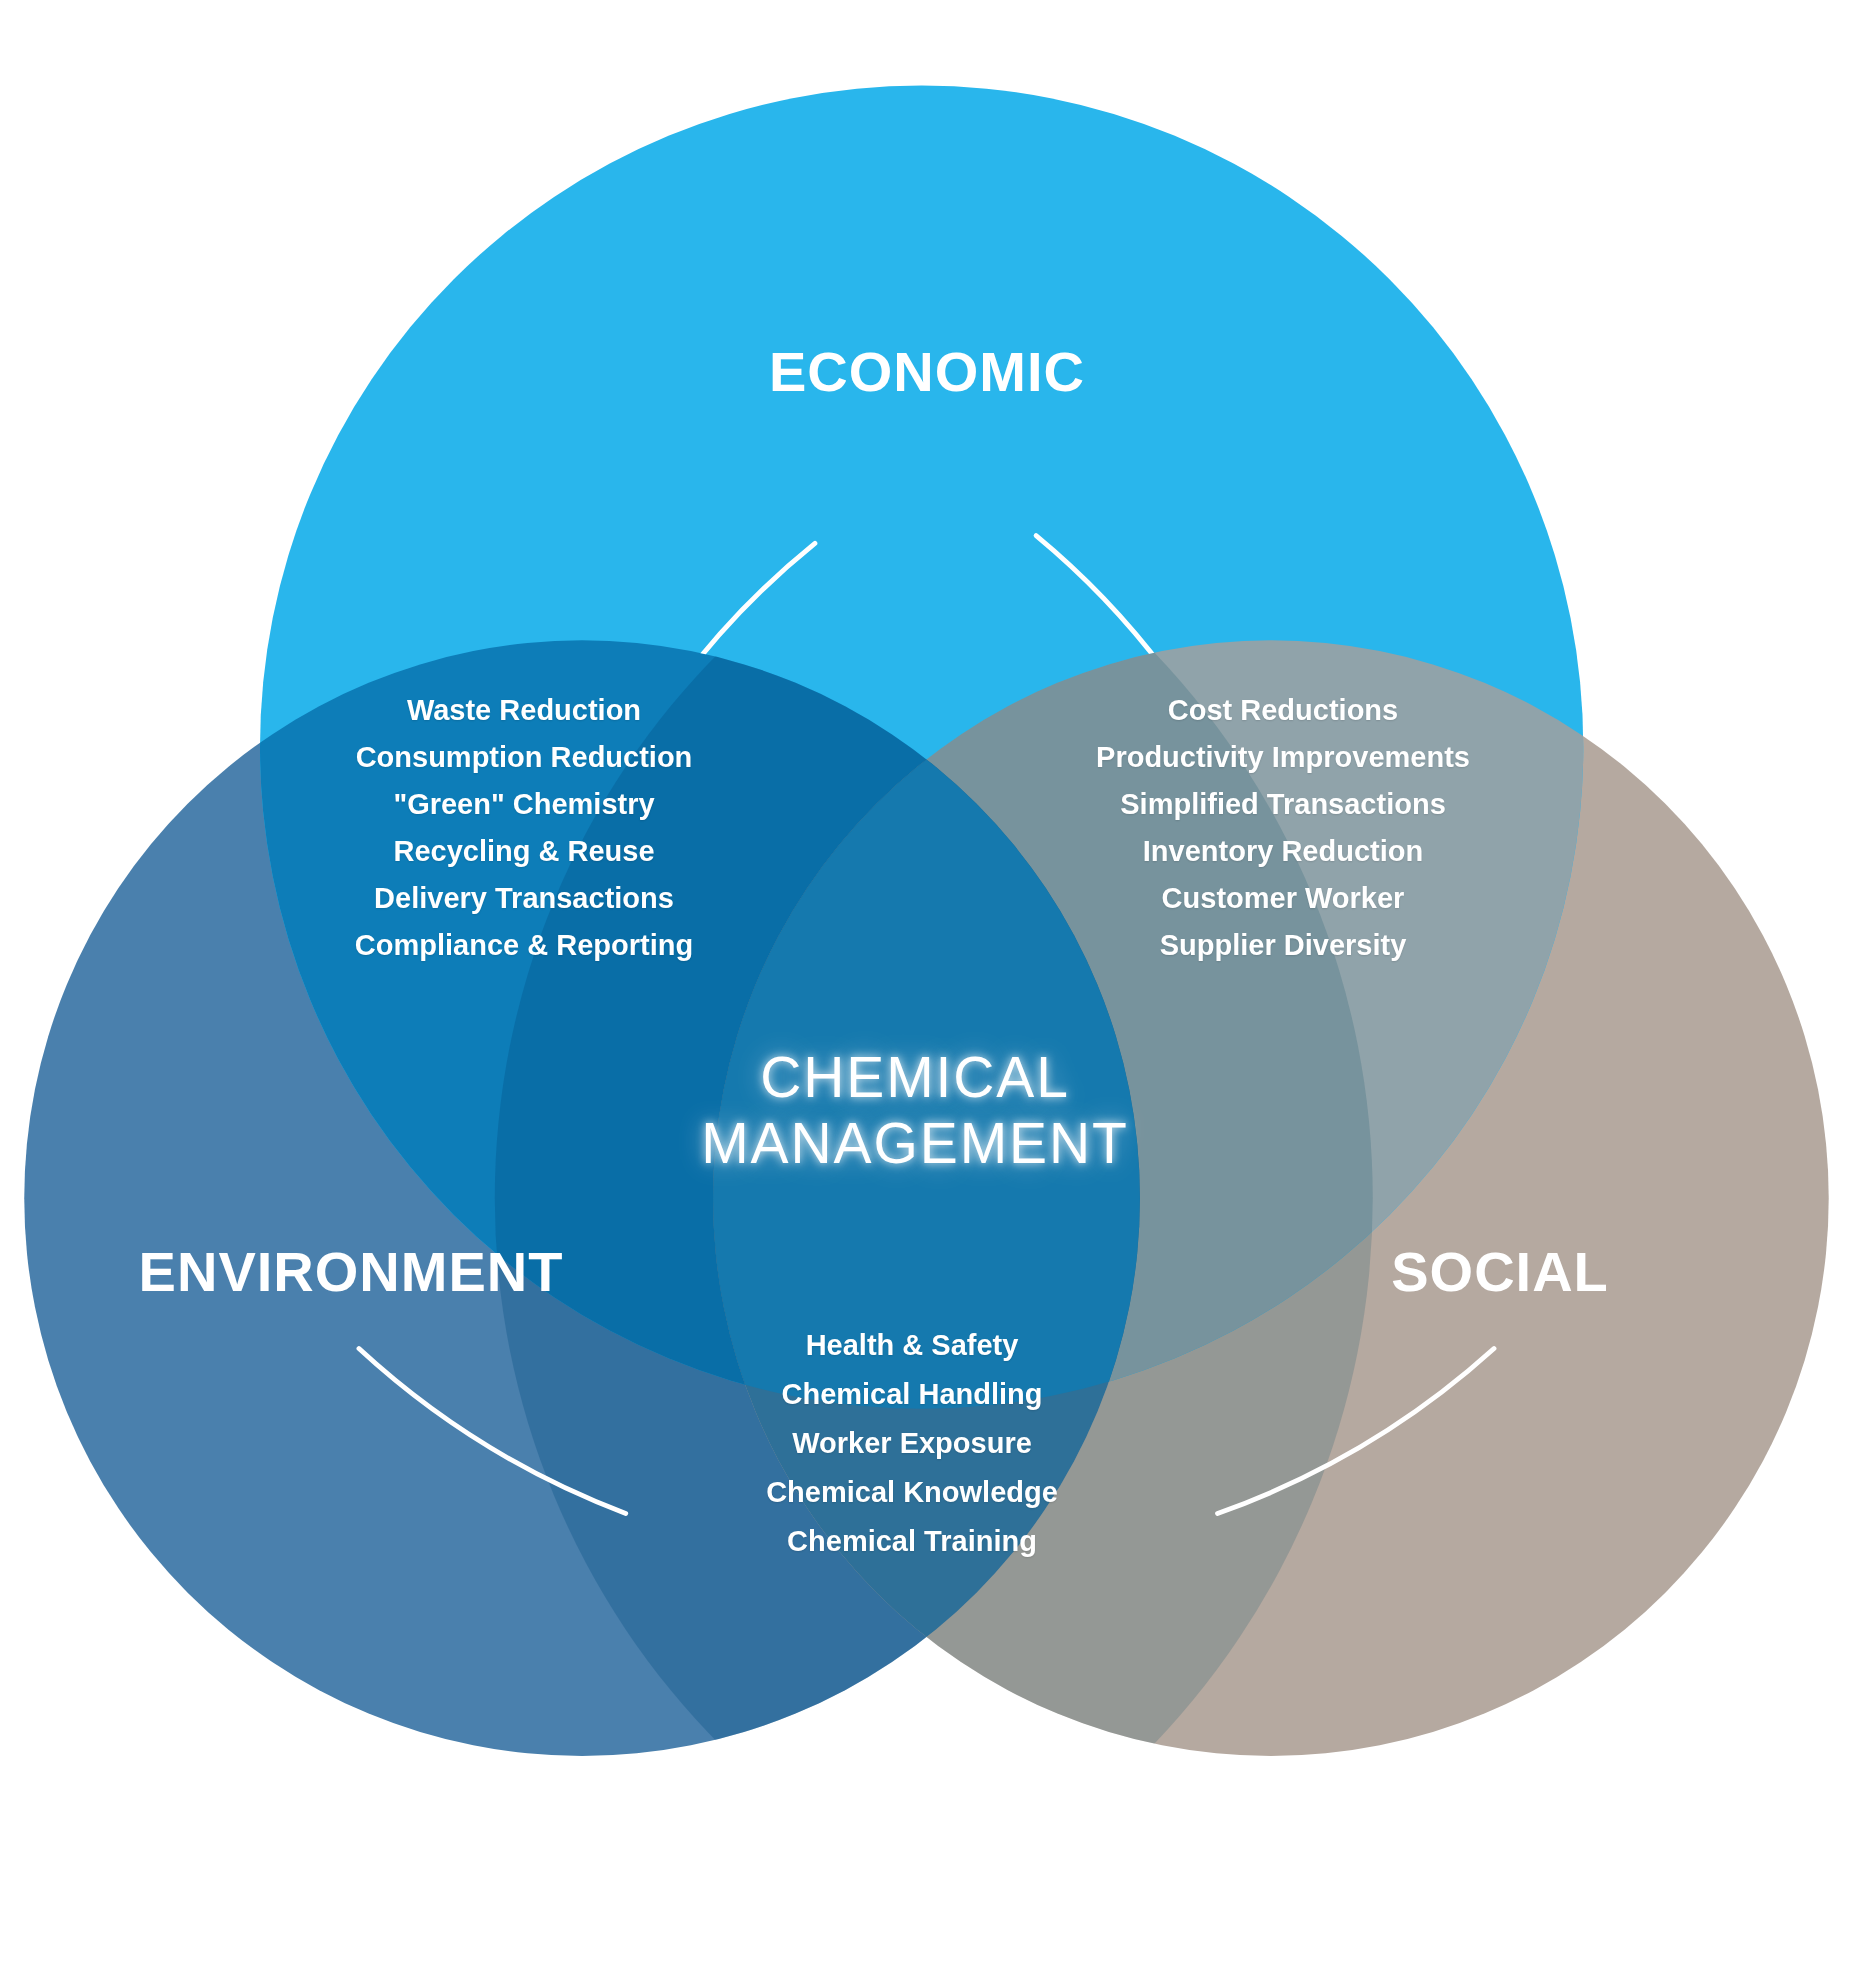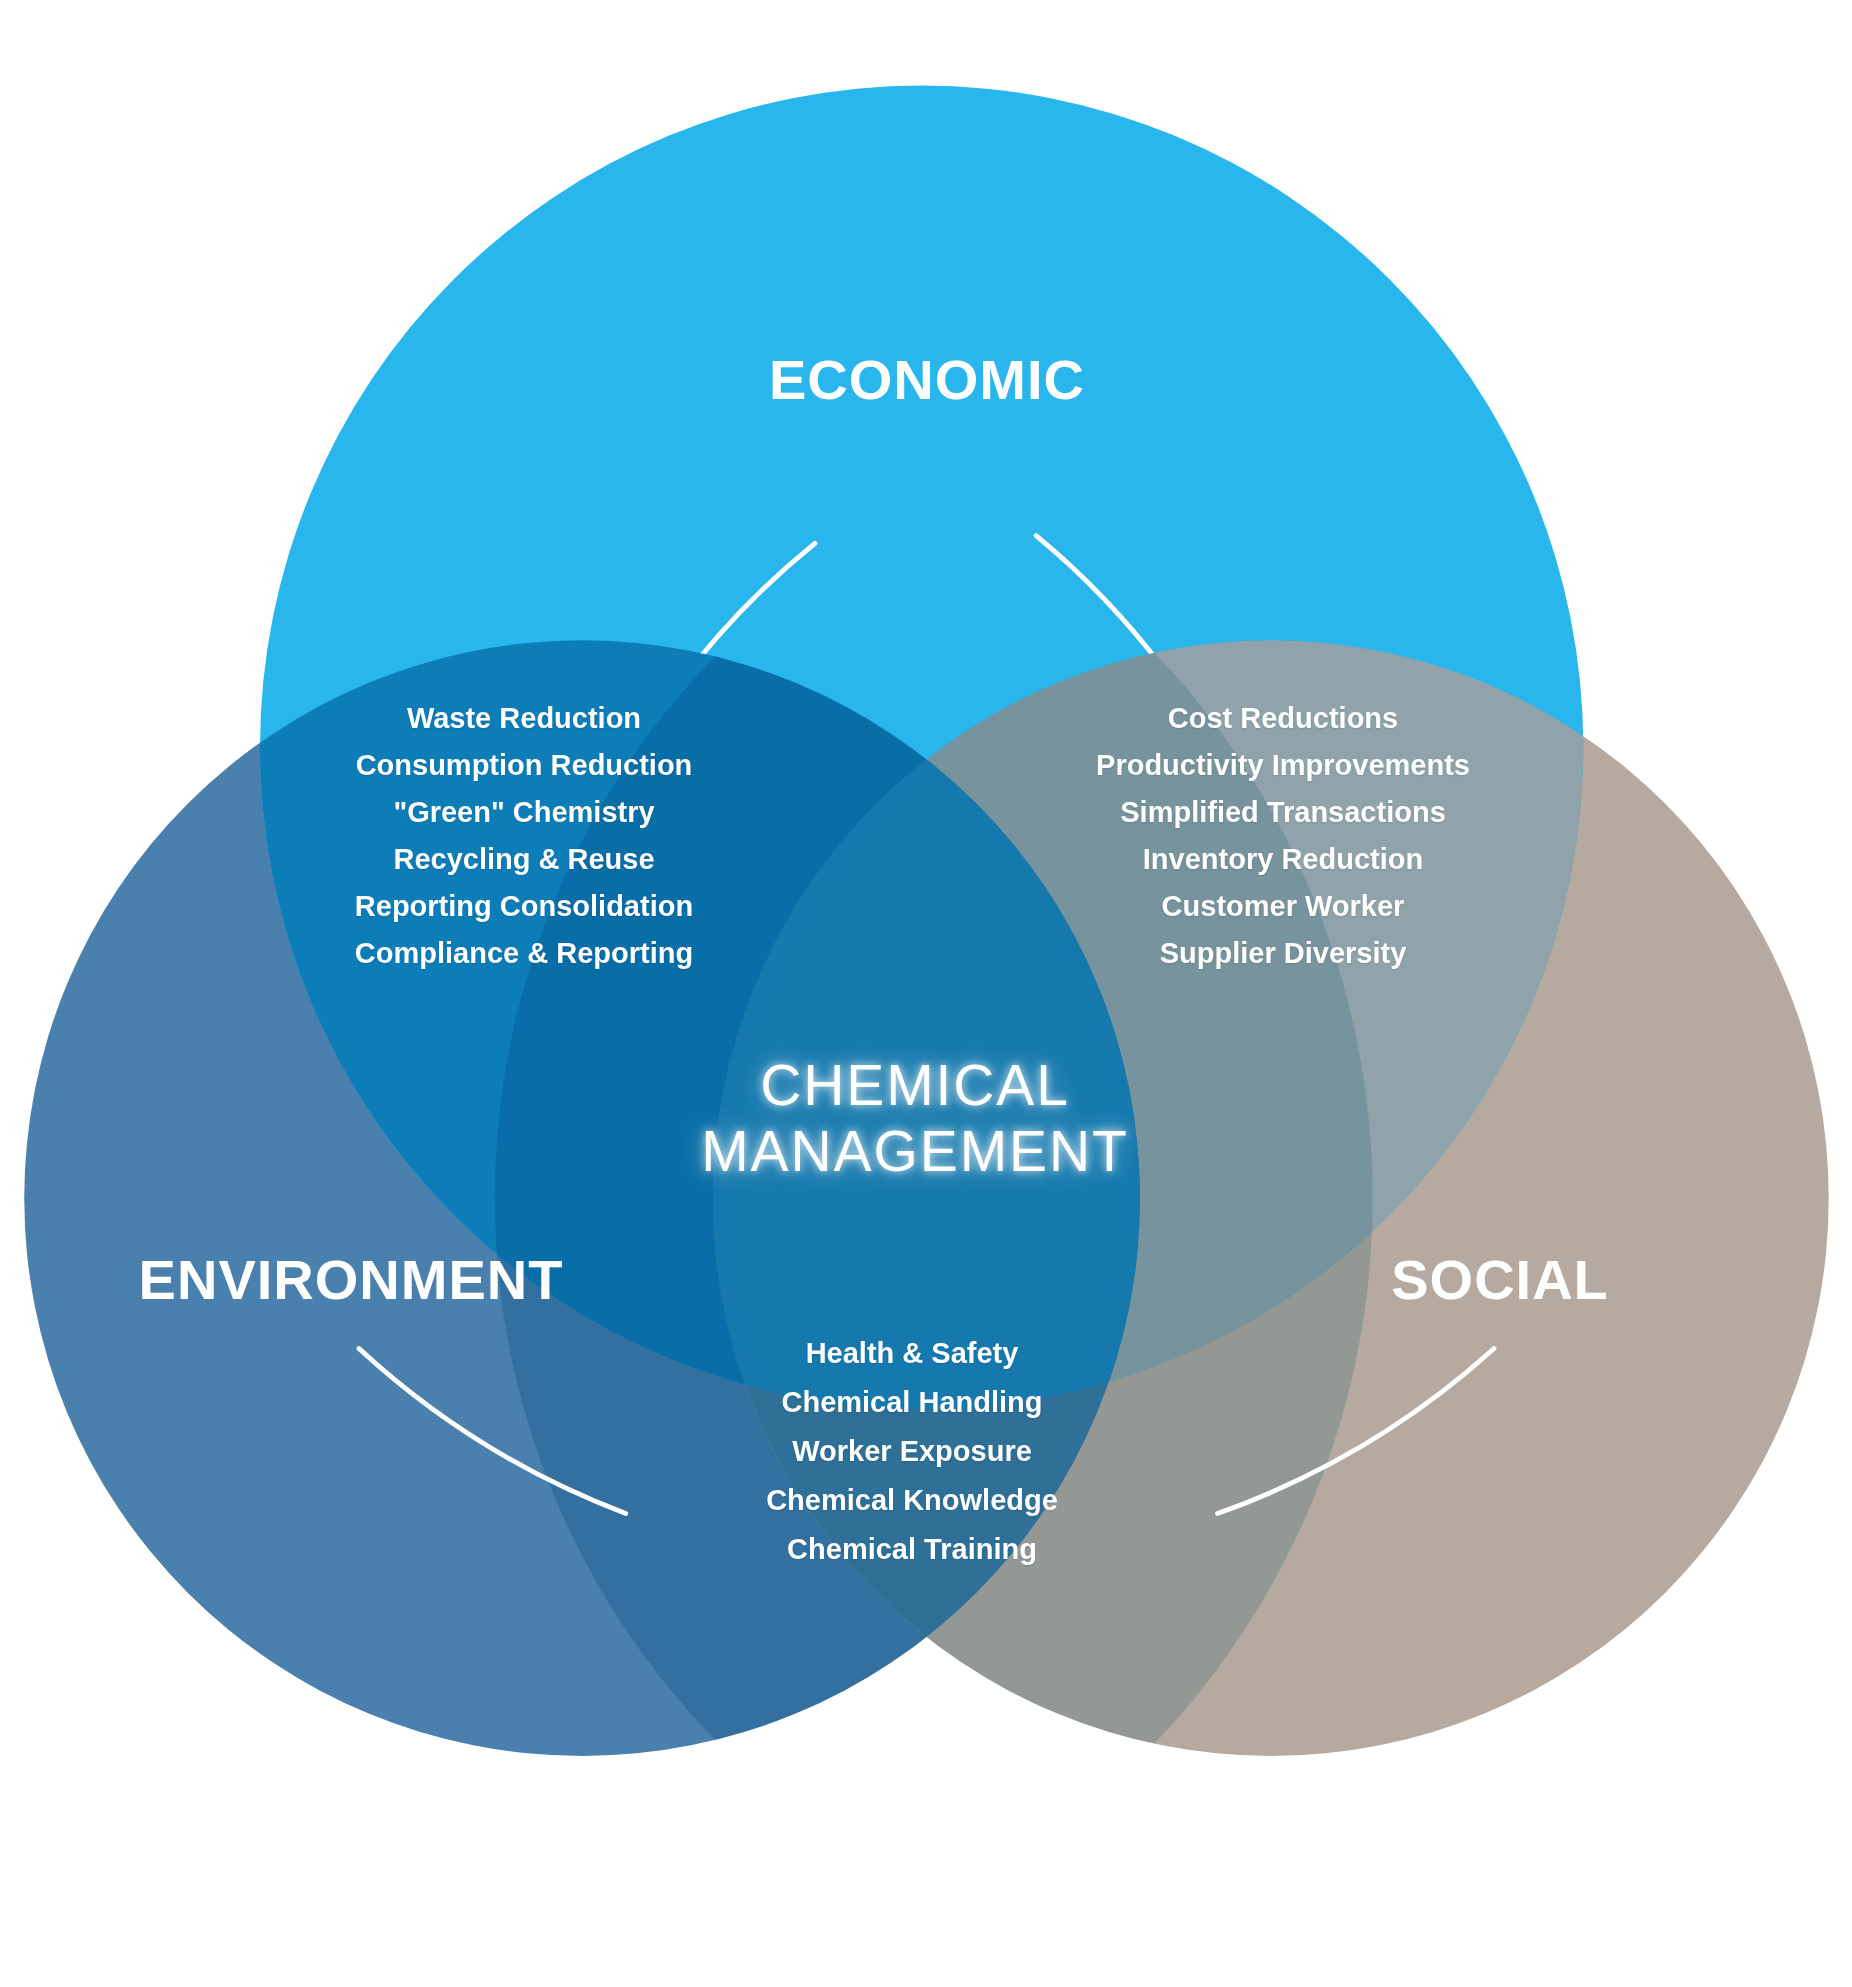--- a/index.html
+++ b/index.html
@@ -4,21 +4,21 @@
 <style>
   html, body { margin: 0; padding: 0; background: #ffffff; }
   body {
     width: 1852px; height: 1987px;
     position: relative;
     font-family: "Liberation Sans", sans-serif;
     overflow: hidden;
   }
   #venn-svg { position: absolute; left: 0; top: 0; }
 
-  .overlay { position: absolute; left: 0; top: 12px; width: 1852px; height: 1641px; }
+  .overlay { position: absolute; left: 0; top: 4px; width: 1852px; height: 1641px; }
 
   .txt {
     position: absolute;
     transform: translate(-50%, -50%);
     color: #ffffff;
     text-align: center;
     white-space: nowrap;
   }
 
   .circle-label {
@@ -136,21 +136,21 @@
   <div class="txt center-title">
     <div>CHEMICAL</div>
     <div>MANAGEMENT</div>
   </div>
 
   <div class="txt overlap-list list-econ-env" style="transform: translateX(-50%);">
       <div class="li">Waste Reduction</div>
       <div class="li">Consumption Reduction</div>
       <div class="li">"Green" Chemistry</div>
       <div class="li">Recycling &amp; Reuse</div>
-      <div class="li">Reporting Consolidation</div>
+      <div class="li">Delivery Transactions</div>
       <div class="li">Compliance &amp; Reporting</div>
     </div>
 
   <div class="txt overlap-list list-econ-soc" style="transform: translateX(-50%);">
       <div class="li">Cost Reductions</div>
       <div class="li">Productivity Improvements</div>
       <div class="li">Simplified Transactions</div>
       <div class="li">Inventory Reduction</div>
       <div class="li">Customer Worker</div>
       <div class="li">Supplier Diversity</div>

